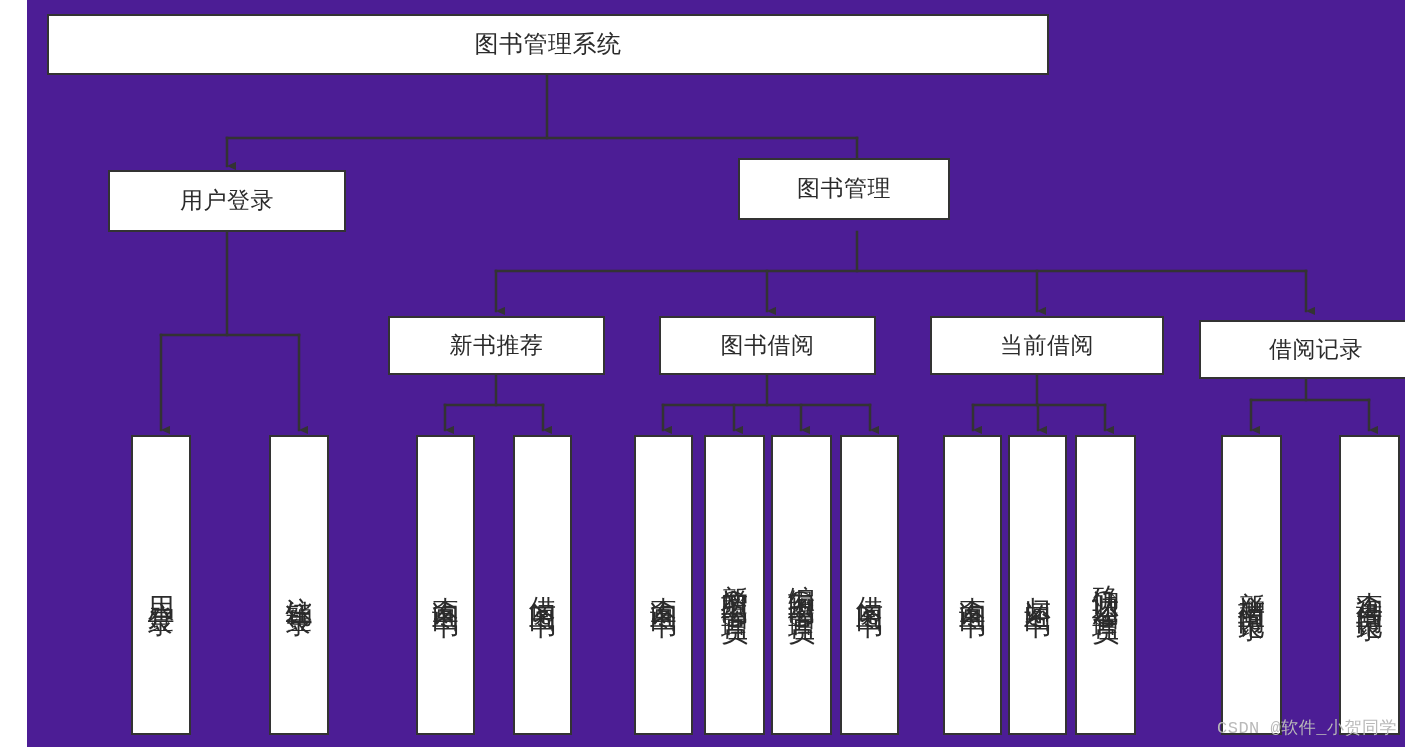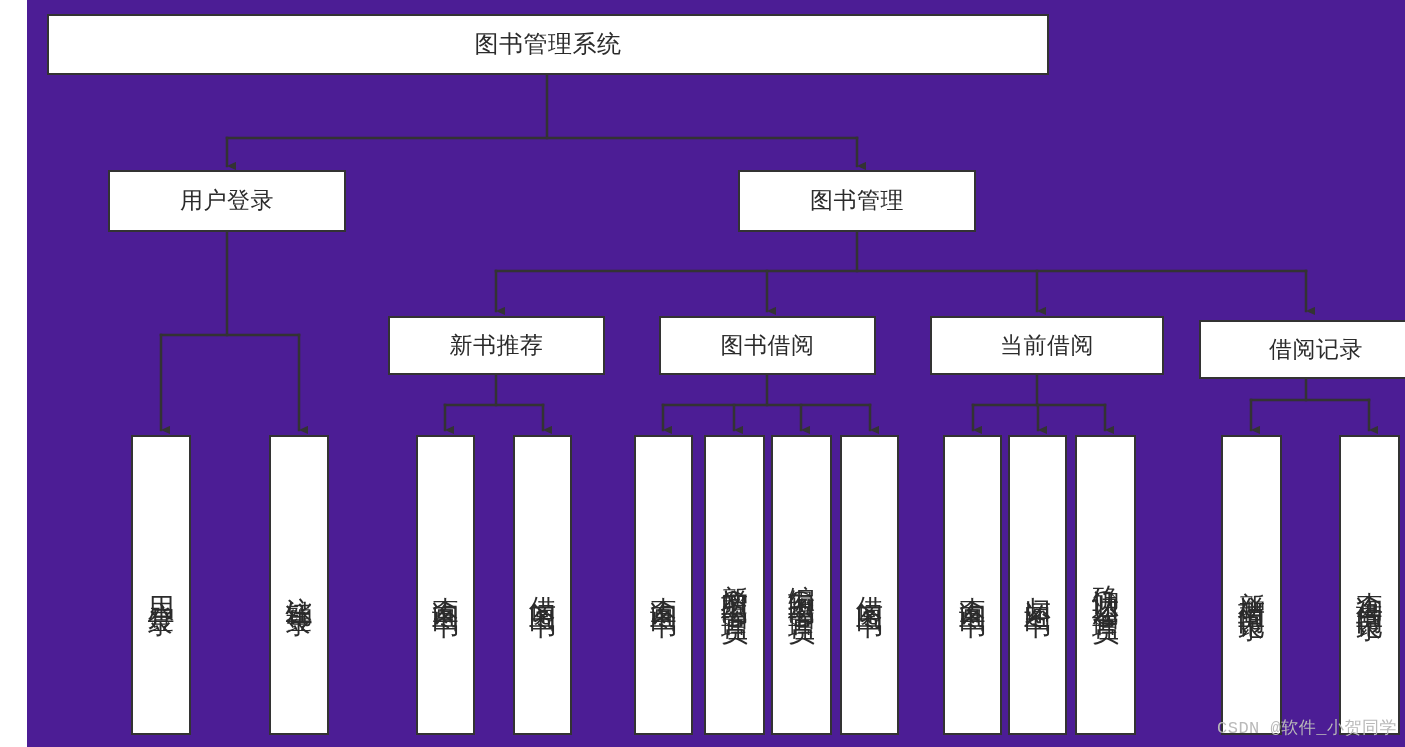--- a/index.html
+++ b/index.html
@@ -121,21 +121,21 @@
     </g>
   </svg>
 
   <div class="node-box root horizontal" style="left:20px; top:14px; width:1002px; height:61px;">
     <span class="node-label">图书管理系统</span>
   </div>
 
   <div class="node-box horizontal" style="left:81px; top:170px; width:238px; height:62px;">
     <span class="node-label">用户登录</span>
   </div>
-  <div class="node-box horizontal" style="left:711px; top:170px; width:238px; height:62px;justify-content:center;">
+  <div class="node-box horizontal" style="left:711px; top:158px; width:212px; height:62px;justify-content:center;">
     <span class="node-label">图书管理</span>
   </div>
 
   <div class="node-box horizontal" style="left:361px; top:316px; width:217px; height:59px;">
     <span class="node-label">新书推荐</span>
   </div>
   <div class="node-box horizontal" style="left:632px; top:316px; width:217px; height:59px;">
     <span class="node-label">图书借阅</span>
   </div>
   <div class="node-box horizontal" style="left:903px; top:316px; width:234px; height:59px;">

